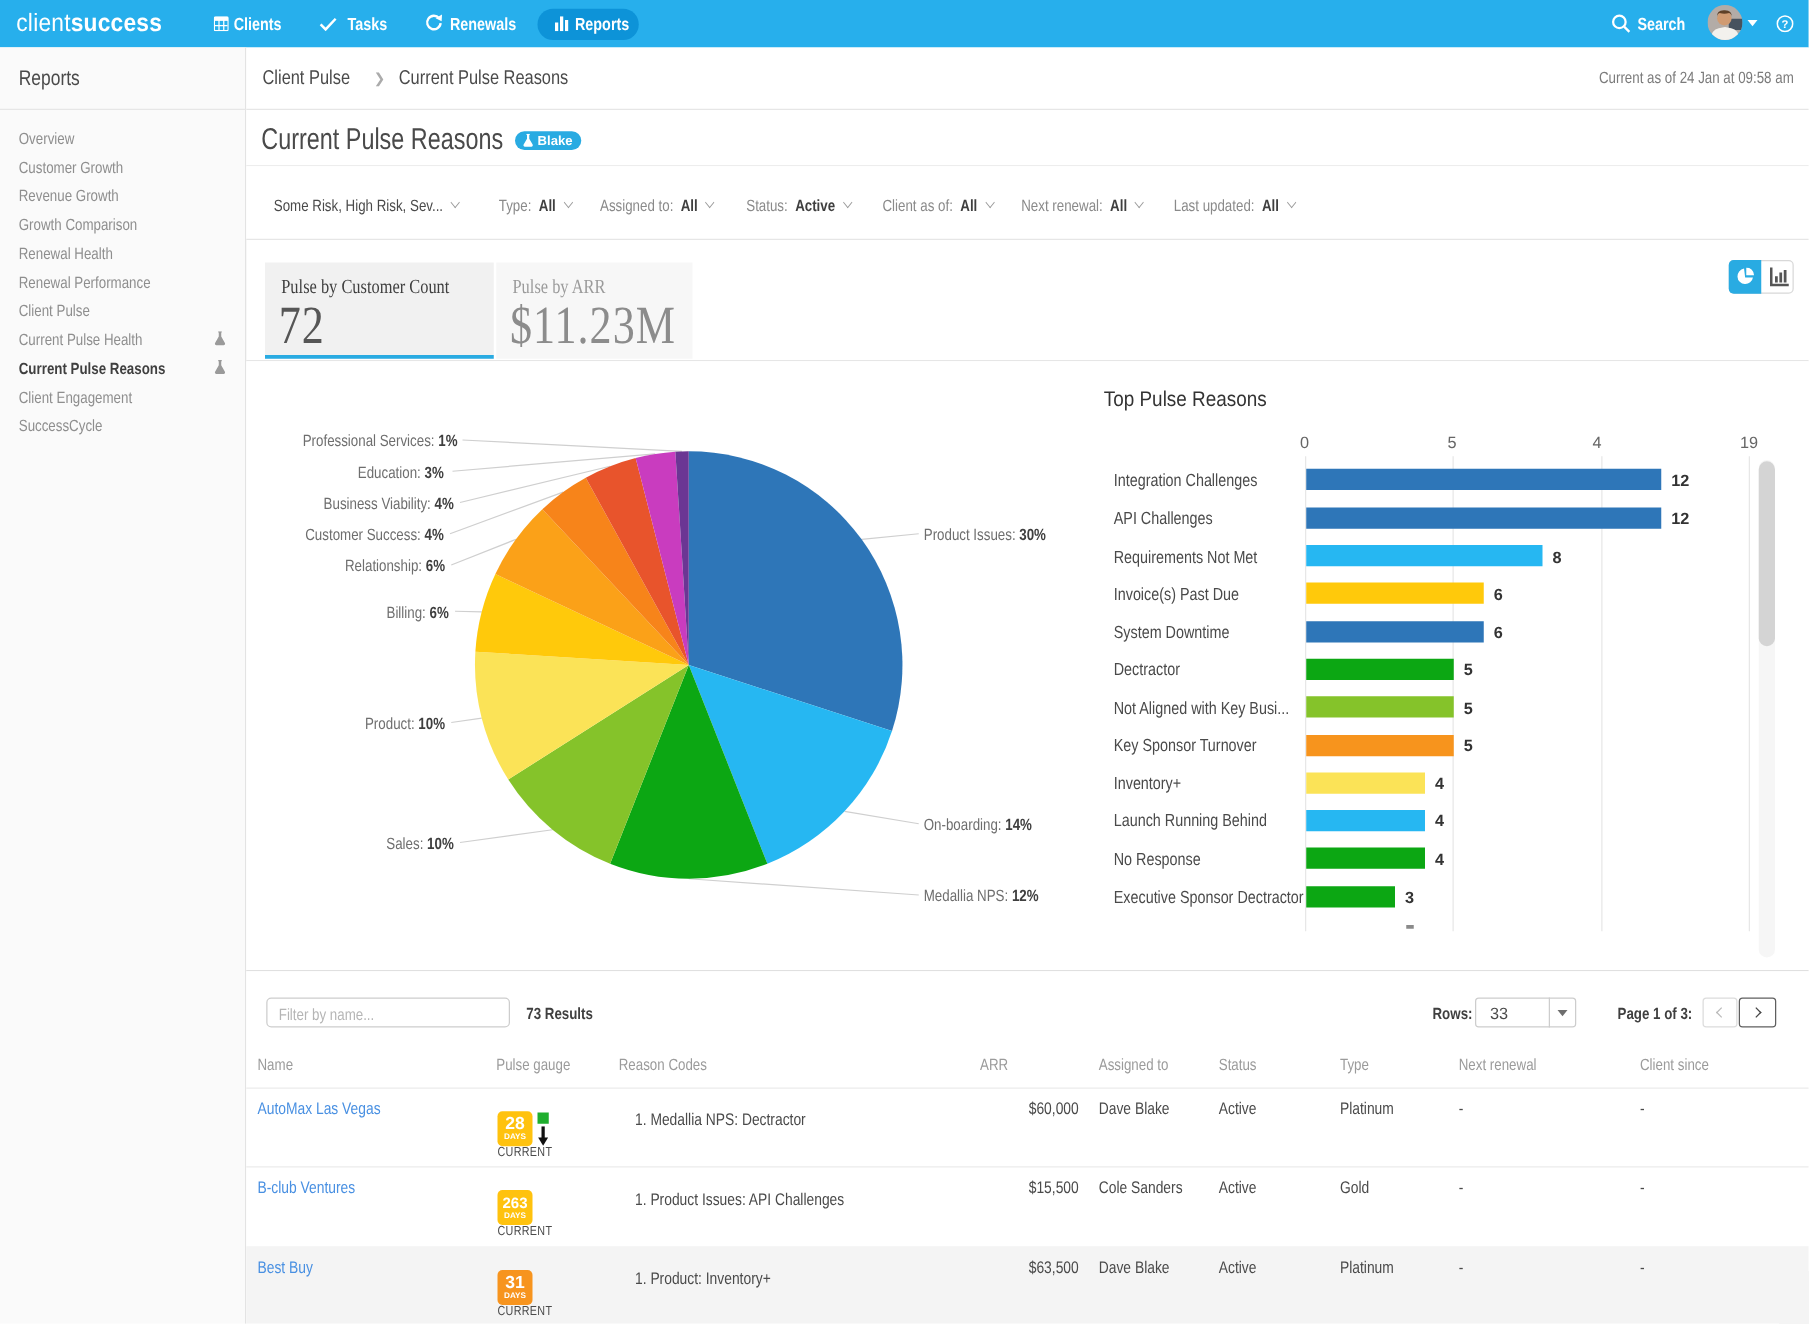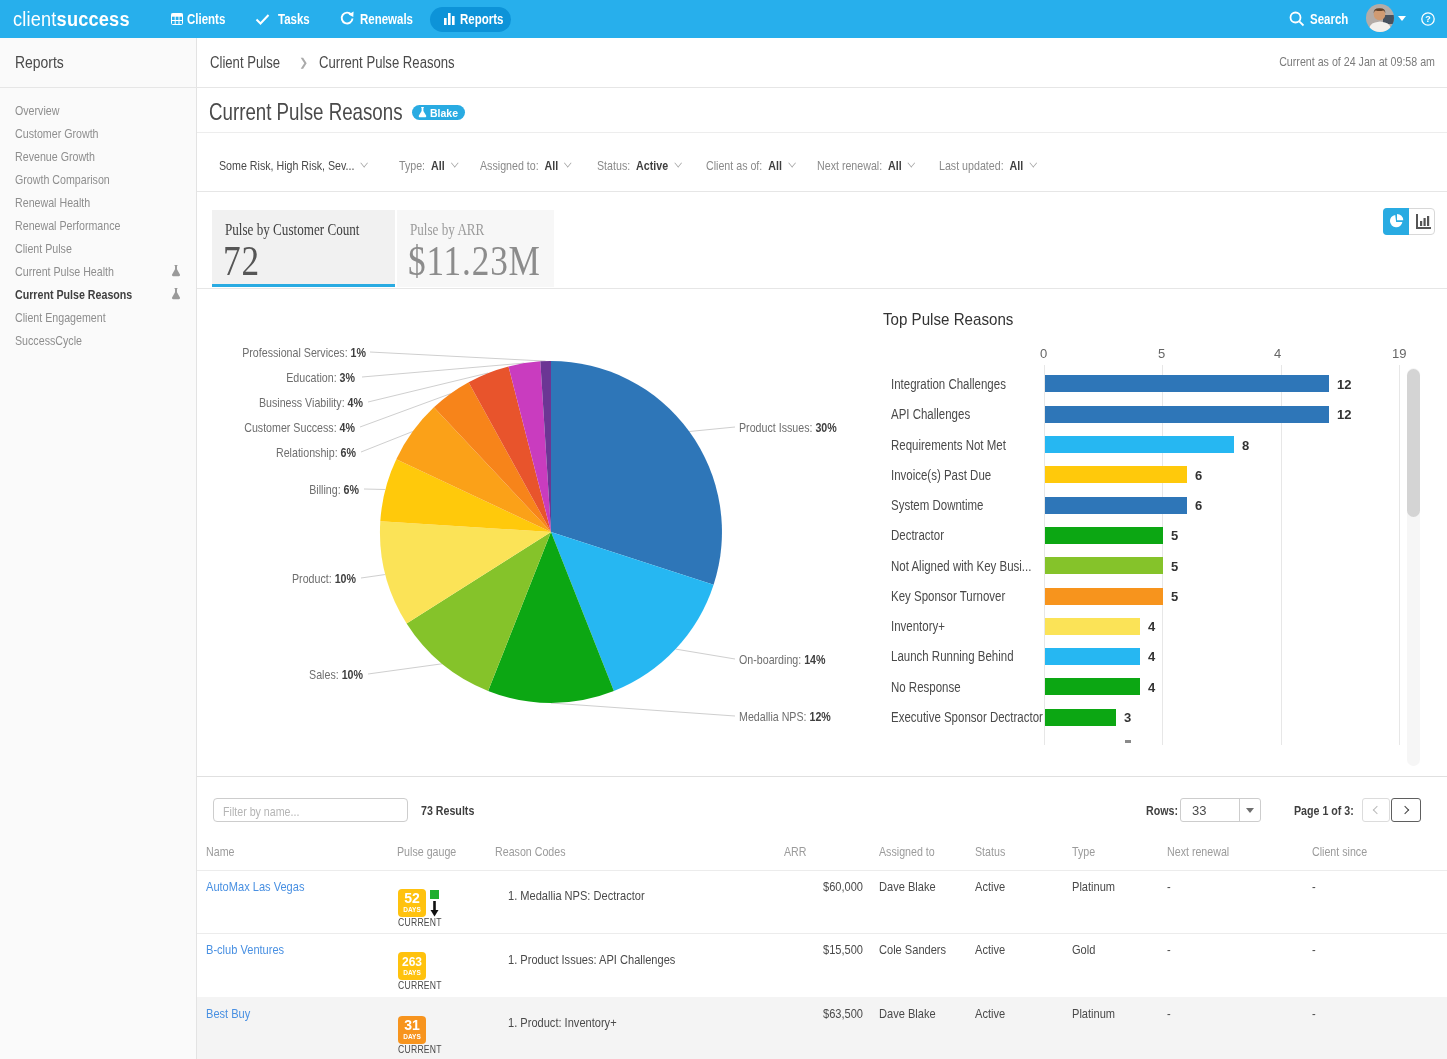--- a/index.html
+++ b/index.html
@@ -304,21 +304,21 @@
 <div class="abs th sx" style="left:975px;">Status</div>
 <div class="abs th sx" style="left:1072px;">Type</div>
 <div class="abs th sx" style="left:1167px;">Next renewal</div>
 <div class="abs th sx" style="left:1312px;">Client since</div>
 <div class="abs rowline" style="top:870px;"></div>
 <div class="abs rowline" style="top:933px;"></div>
 <div class="abs" style="left:197px;top:997px;width:1250px;height:62px;background:#F4F4F4;"></div>
 
 <div class="abs td link sx" style="left:206px;top:879px;">AutoMax Las Vegas</div>
 <div class="abs badge" style="left:398px;top:889px;background:#FFC20E;">
-    <span class="n">52</span>
+    <span class="n">28</span>
     <span class="d">DAYS</span>
   </div>
 <div class="abs" style="left:430px;top:890px;width:9px;height:9px;background:#1FAE2E;"></div>
 <svg class="abs" style="left:430px;top:901px" width="9" height="16" viewBox="0 0 9 16">
     <line x1="4.5" y1="0" x2="4.5" y2="10" stroke="#111" stroke-width="2.6"></line>
     <path d="M0.5 9 L8.5 9 L4.5 15.5 Z" fill="#111"></path>
   </svg>
 <div class="abs cur sx" style="left:398px;top:916px;">CURRENT</div>
 <div class="abs td sx" style="left:508px;top:888px;">1. Medallia NPS: Dectractor</div>
 <div class="abs td sxr" style="left:700px;top:879px;width:163px;text-align:right;">$60,000</div>

